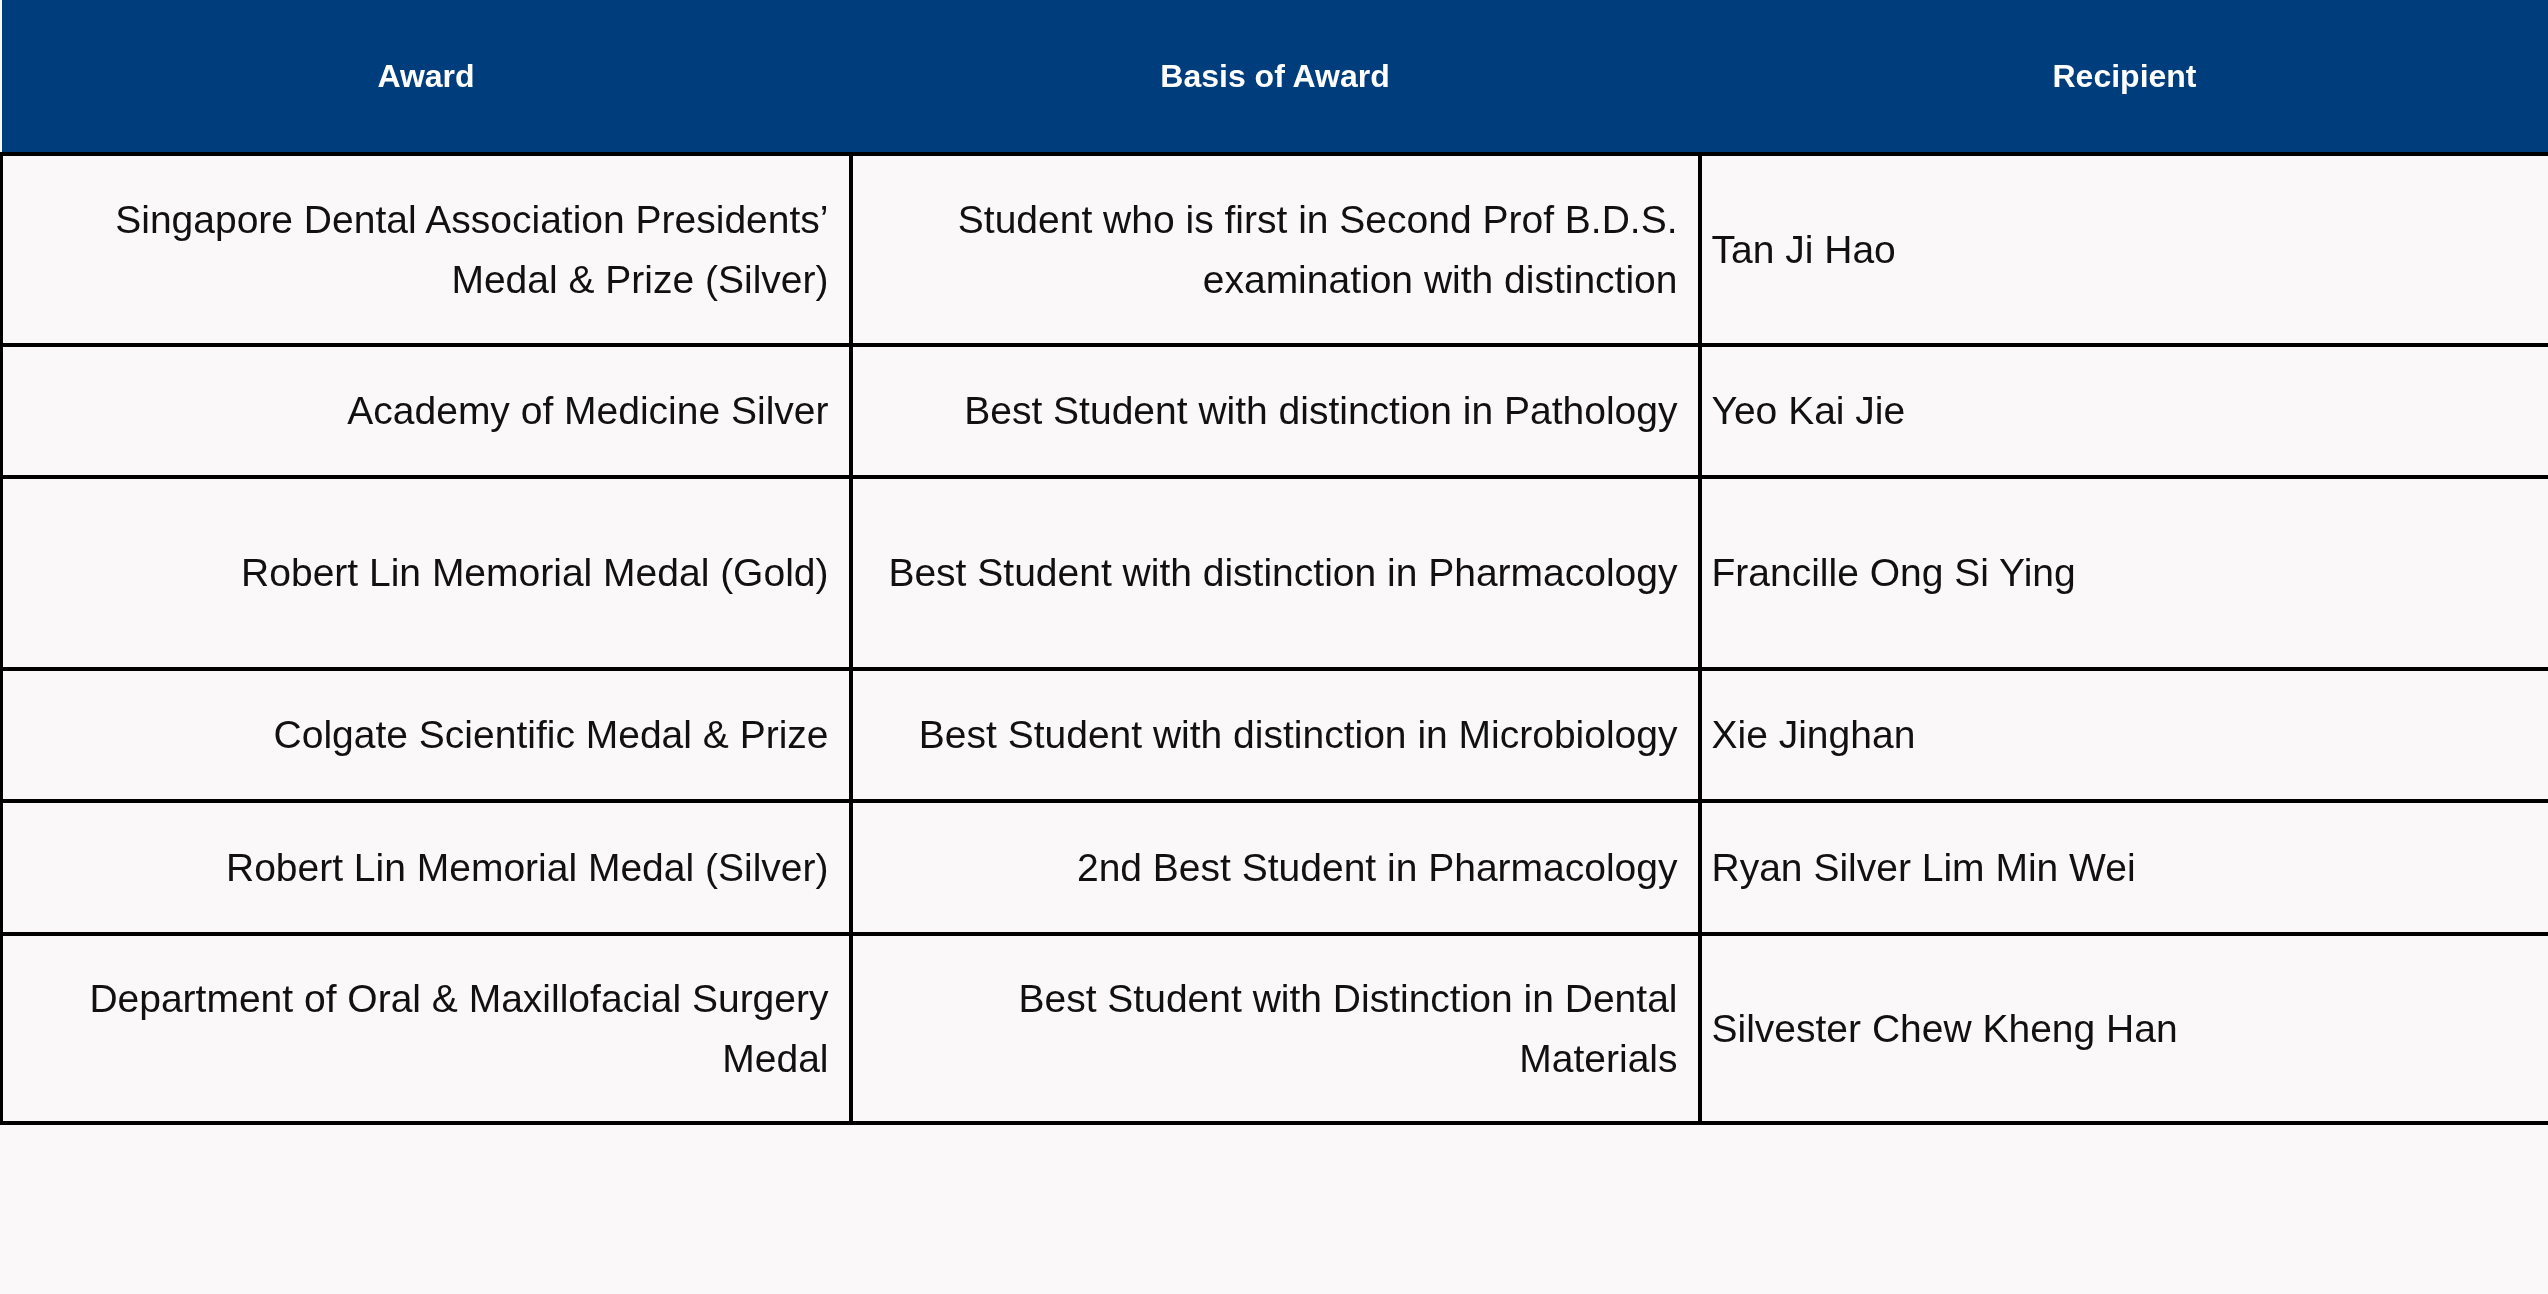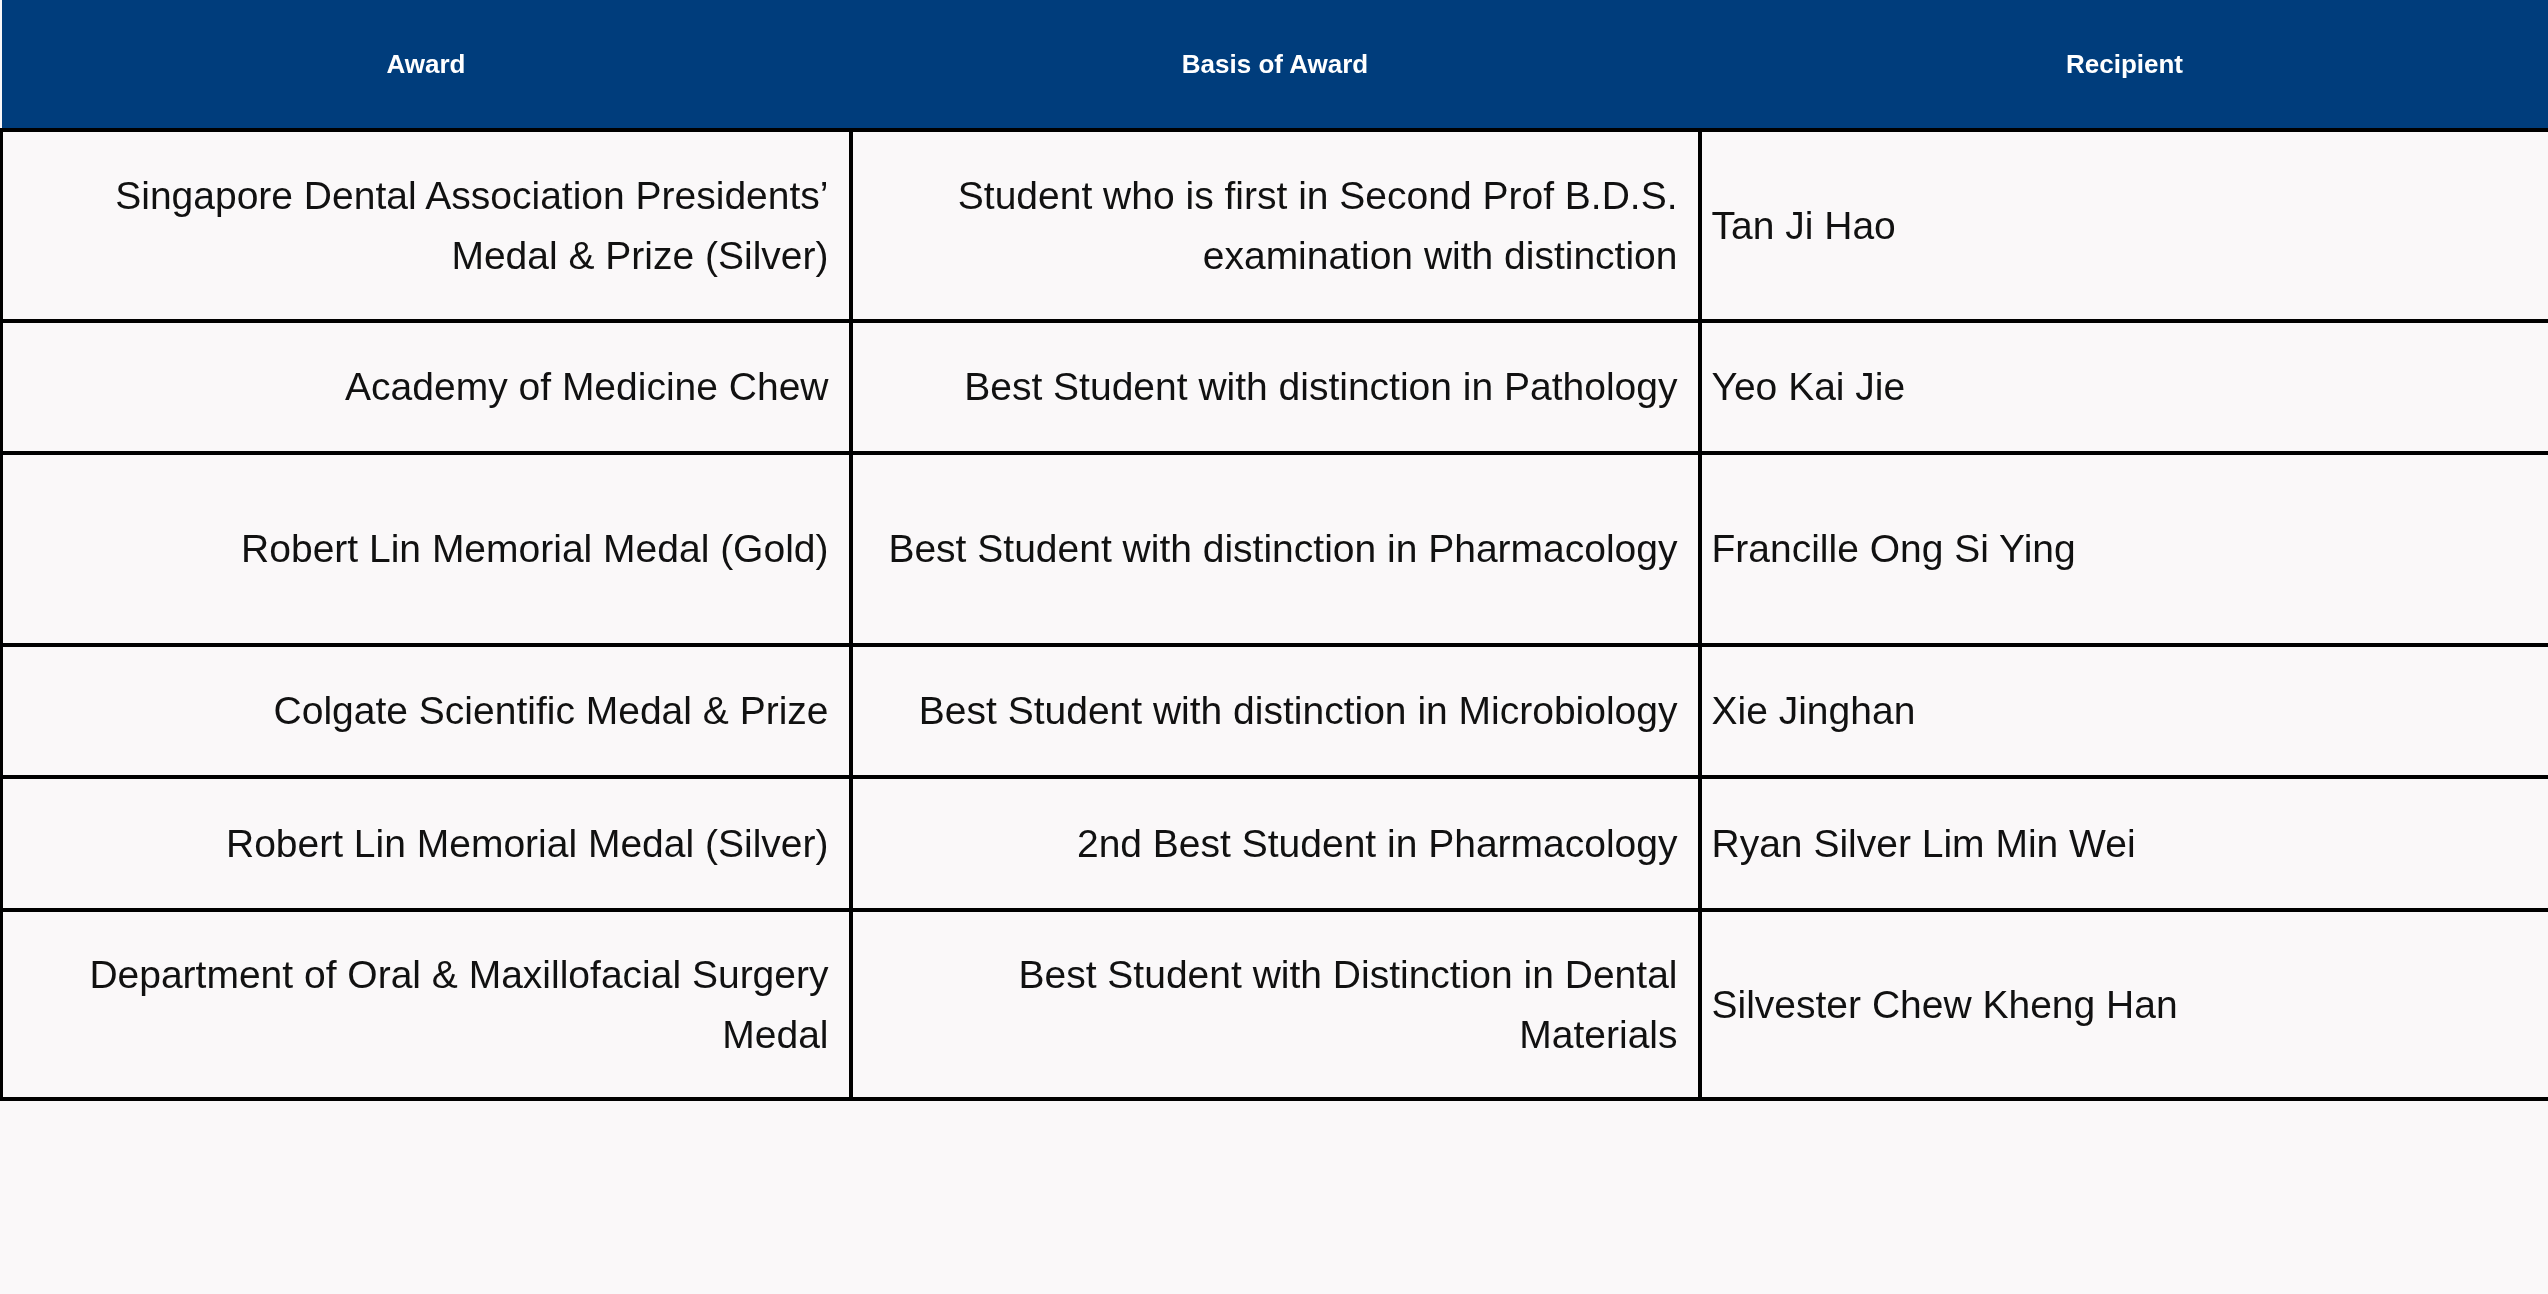--- a/index.html
+++ b/index.html
@@ -18,23 +18,23 @@
       width: 2548px;
       table-layout: fixed;
     }
     table.awards col.c1 { width: 849px; }
     table.awards col.c2 { width: 849px; }
     table.awards col.c3 { width: 850px; }
     thead th {
       background: #003d7c;
       color: #ffffff;
       font-weight: bold;
-      font-size: 26px;
+      font-size: 32px;
       height: 128px;
-      padding: 0;
+      padding: 12px;
       text-align: center;
       vertical-align: middle;
       border: none;
     }
     tbody td {
       background: #faf8f9;
       color: #111111;
       font-size: 39px;
       line-height: 60px;
       border: 4px solid #000000;
@@ -67,21 +67,21 @@
       <th>Recipient</th>
     </tr>
   </thead>
   <tbody>
     <tr style="height:191px">
       <td>Singapore Dental Association Presidents’ Medal &amp; Prize (Silver)</td>
       <td>Student who is first in Second Prof B.D.S. examination with distinction</td>
       <td class="recipient">Tan Ji Hao</td>
     </tr>
     <tr style="height:132px">
-      <td>Academy of Medicine Chew</td>
+      <td>Academy of Medicine Silver</td>
       <td>Best Student with distinction in Pathology</td>
       <td class="recipient">Yeo Kai Jie</td>
     </tr>
     <tr style="height:192px">
       <td>Robert Lin Memorial Medal (Gold)</td>
       <td>Best Student with distinction in Pharmacology</td>
       <td class="recipient">Francille Ong Si Ying</td>
     </tr>
     <tr style="height:132px">
       <td>Colgate Scientific Medal &amp; Prize</td>

